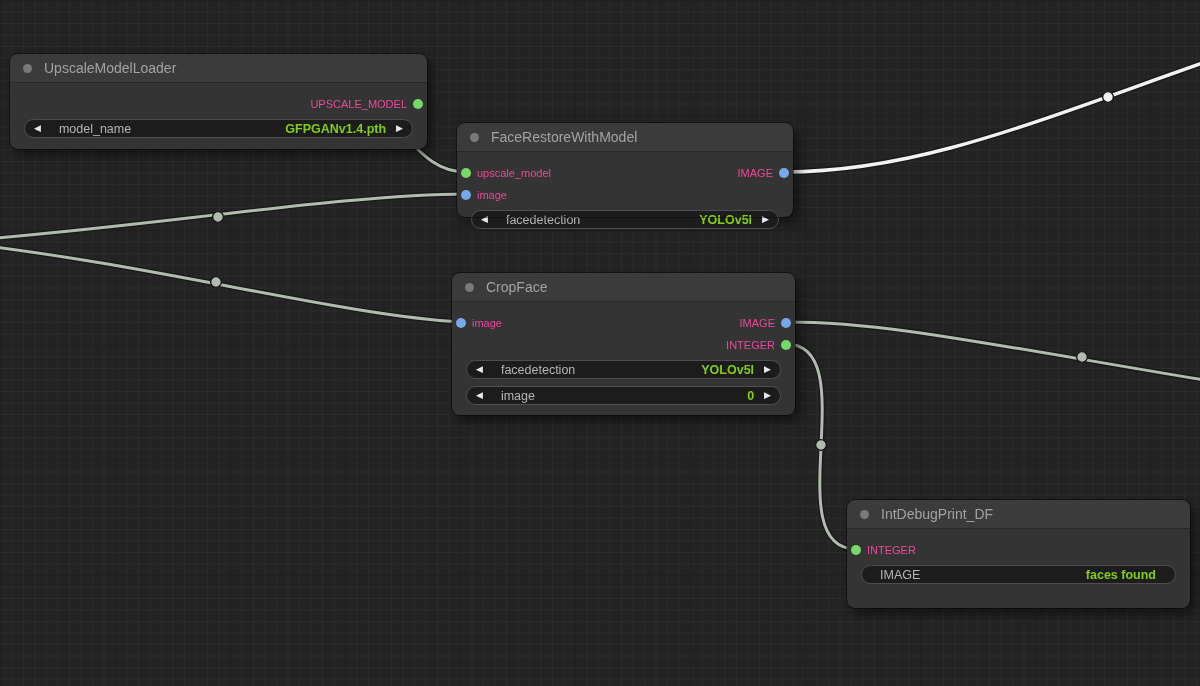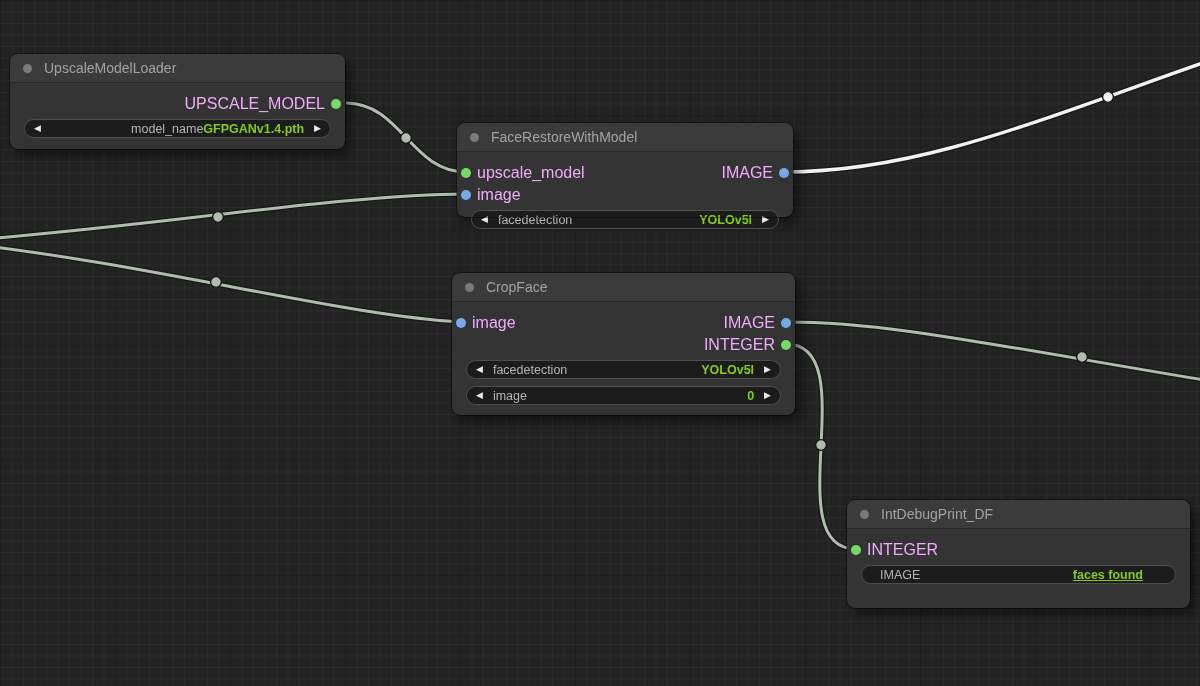--- a/index.html
+++ b/index.html
@@ -22,38 +22,38 @@
     outline:1px solid rgba(0,0,0,0.4);
     box-sizing:border-box;
   }
   .ntitle{
     height:28px;background:#3b3b3b;border-radius:8px 8px 0 0;
     border-bottom:1px solid #282828;display:flex;align-items:center;
     color:#a3a3a3;font-size:14px;cursor:default;
   }
   .tdot{width:9px;height:9px;border-radius:50%;background:#7a7a7a;margin:0 12px 0 13px;flex:none;}
   .nbody{padding-top:10px;}
-  .srow{height:22px;position:relative;display:flex;align-items:center;font-size:16px;color:#f0abfc;}
+  .srow{height:22px;position:relative;display:flex;align-items:center;font-size:11px;color:#ec4899;}
   .in-label{margin-left:20px;}
   .out-label{margin-left:auto;margin-right:20px;}
   .sdot{position:absolute;width:10px;height:10px;border-radius:50%;top:50%;transform:translateY(-50%);}
   .sdot.in{left:4px;}
   .sdot.out{right:4px;}
   .widgets{margin-top:4px;display:flex;flex-direction:column;gap:7px;}
   .widget{
     height:19px;margin:0 14px;background:#1c1c1c;border:1px solid #4e4e4e;
     border-radius:10px;display:flex;align-items:center;font-size:12.5px;
     color:#b5b5b5;padding:0 9px;box-sizing:border-box;white-space:nowrap;
   }
   .arrow{color:#e9e9e9;font-size:9px;line-height:1;flex:none;}
-  .w-label{margin-left:10px;flex:1;overflow:hidden;}
+  .w-label{margin-left:18px;flex:1;overflow:hidden;}
   .w-value{color:#84cc16;font-weight:bold;margin-right:10px;}
   .widget.text{padding:0 18px;}
   .widget.text .w-label{margin-left:0;}
-  .widget.text .w-value{margin-right:14px;text-decoration:underline;}
+  .widget.text .w-value{margin-right:1px;}
 </style>
 </head>
 <body>
 
 <svg id="wires" width="1200" height="686">
     <path d="M 346 103 C 401 103, 411 172, 466 172" fill="none" stroke="#161616" stroke-width="5.6" stroke-opacity="0.85"></path>
     <path d="M 346 103 C 401 103, 411 172, 466 172" fill="none" stroke="#b0bcae" stroke-width="3"></path>
     <circle cx="406" cy="138" r="5.4" fill="#b0bcae" stroke="#161616" stroke-width="1.4"></circle>
     <path d="M -30 240 C 140 228, 346 194, 466 194" fill="none" stroke="#161616" stroke-width="5.6" stroke-opacity="0.85"></path>
     <path d="M -30 240 C 140 228, 346 194, 466 194" fill="none" stroke="#b0bcae" stroke-width="3"></path>
@@ -65,21 +65,21 @@
     <path d="M 784 172 C 925 172, 1048 116, 1240 50" fill="none" stroke="#f2f2f2" stroke-width="3.5"></path>
     <circle cx="1108" cy="97" r="5.4" fill="#f2f2f2" stroke="#161616" stroke-width="1.4"></circle>
     <path d="M 786 322 C 890 322, 985 344, 1240 386" fill="none" stroke="#161616" stroke-width="5.6" stroke-opacity="0.85"></path>
     <path d="M 786 322 C 890 322, 985 344, 1240 386" fill="none" stroke="#b0bcae" stroke-width="3"></path>
     <circle cx="1082" cy="357" r="5.4" fill="#b0bcae" stroke="#161616" stroke-width="1.4"></circle>
     <path d="M 786 344 C 866 344, 776 549, 856 549" fill="none" stroke="#161616" stroke-width="5.6" stroke-opacity="0.85"></path>
     <path d="M 786 344 C 866 344, 776 549, 856 549" fill="none" stroke="#b0bcae" stroke-width="3"></path>
     <circle cx="821" cy="445" r="5.4" fill="#b0bcae" stroke="#161616" stroke-width="1.4"></circle>
   </svg>
 <div id="nodes">
-    <div class="node" style="left: 10px; top: 54px; width: 335px; height: 95px; text-align: right;">
+    <div class="node" style="left: 10px; top: 54px; width: 417px; height: 95px;">
       <div class="ntitle">
         <span class="tdot"></span>
         <span>UpscaleModelLoader</span>
       </div>
       <div class="nbody">
         <div class="srow">
           <span class="out-label">UPSCALE_MODEL</span>
           <span class="sdot out" style="background: rgb(119, 217, 106);"></span>
         </div>
         <div class="widgets">

